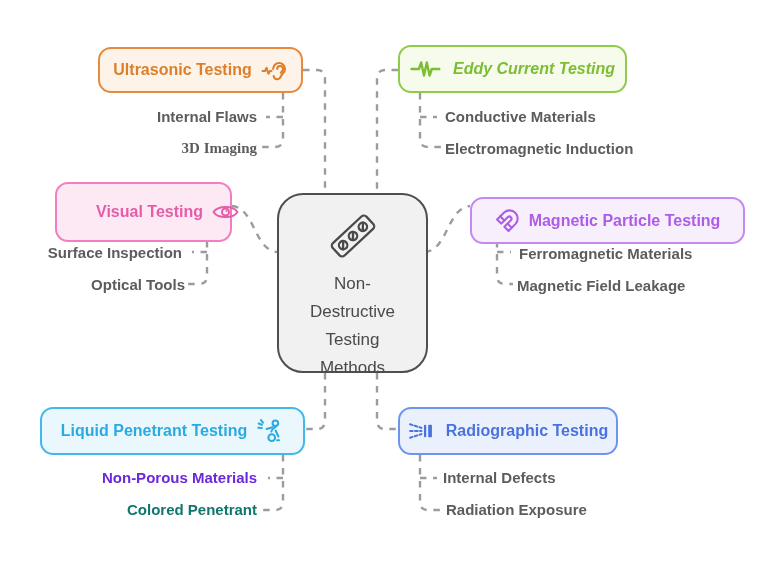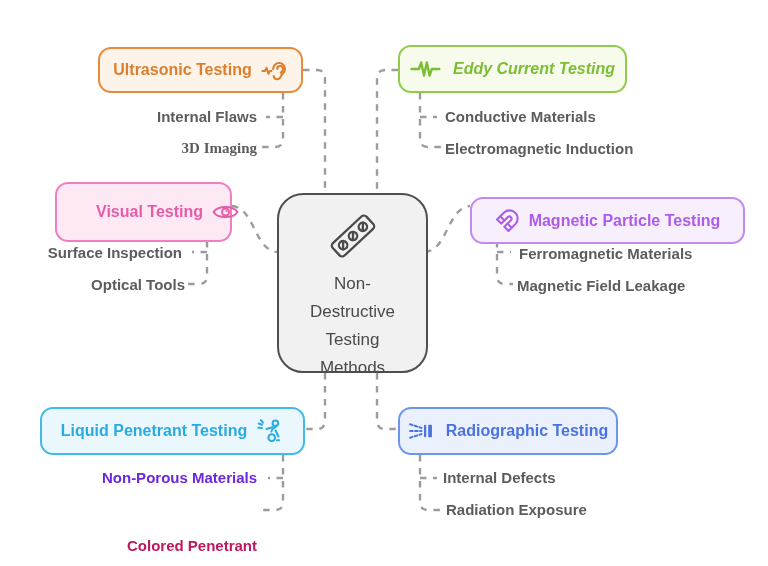--- a/index.html
+++ b/index.html
@@ -155,18 +155,18 @@
   <div class="sub" style="left: 445px; top: 108px; color: rgb(92, 92, 92);">Conductive Materials</div>
   <div class="sub" style="left: 445px; top: 140px; color: rgb(92, 92, 92);">Electromagnetic Induction</div>
 
   <div class="sub r" style="right: 586px; top: 244px; color: rgb(92, 92, 92);">Surface Inspection</div>
   <div class="sub r" style="right: 583px; top: 276px; color: rgb(92, 92, 92);">Optical Tools</div>
 
   <div class="sub" style="left: 519px; top: 245px; color: rgb(92, 92, 92);">Ferromagnetic Materials</div>
   <div class="sub" style="left: 517px; top: 277px; color: rgb(92, 92, 92);">Magnetic Field Leakage</div>
 
   <div class="sub r" style="right: 511px; top: 469px; color: #6d28d9;">Non-Porous Materials</div>
-  <div class="sub r" style="right: 511px; top: 501px; color: #be185d; margin-top: 36px;">Colored Penetrant</div>
+  <div class="sub r" style="right: 511px; top: 501px; color: #0f766e;">Colored Penetrant</div>
 
   <div class="sub" style="left: 443px; top: 469px; color: rgb(92, 92, 92);">Internal Defects</div>
   <div class="sub" style="left: 446px; top: 501px; color: rgb(92, 92, 92);">Radiation Exposure</div>
 
 </div>
 
 </body></html>

